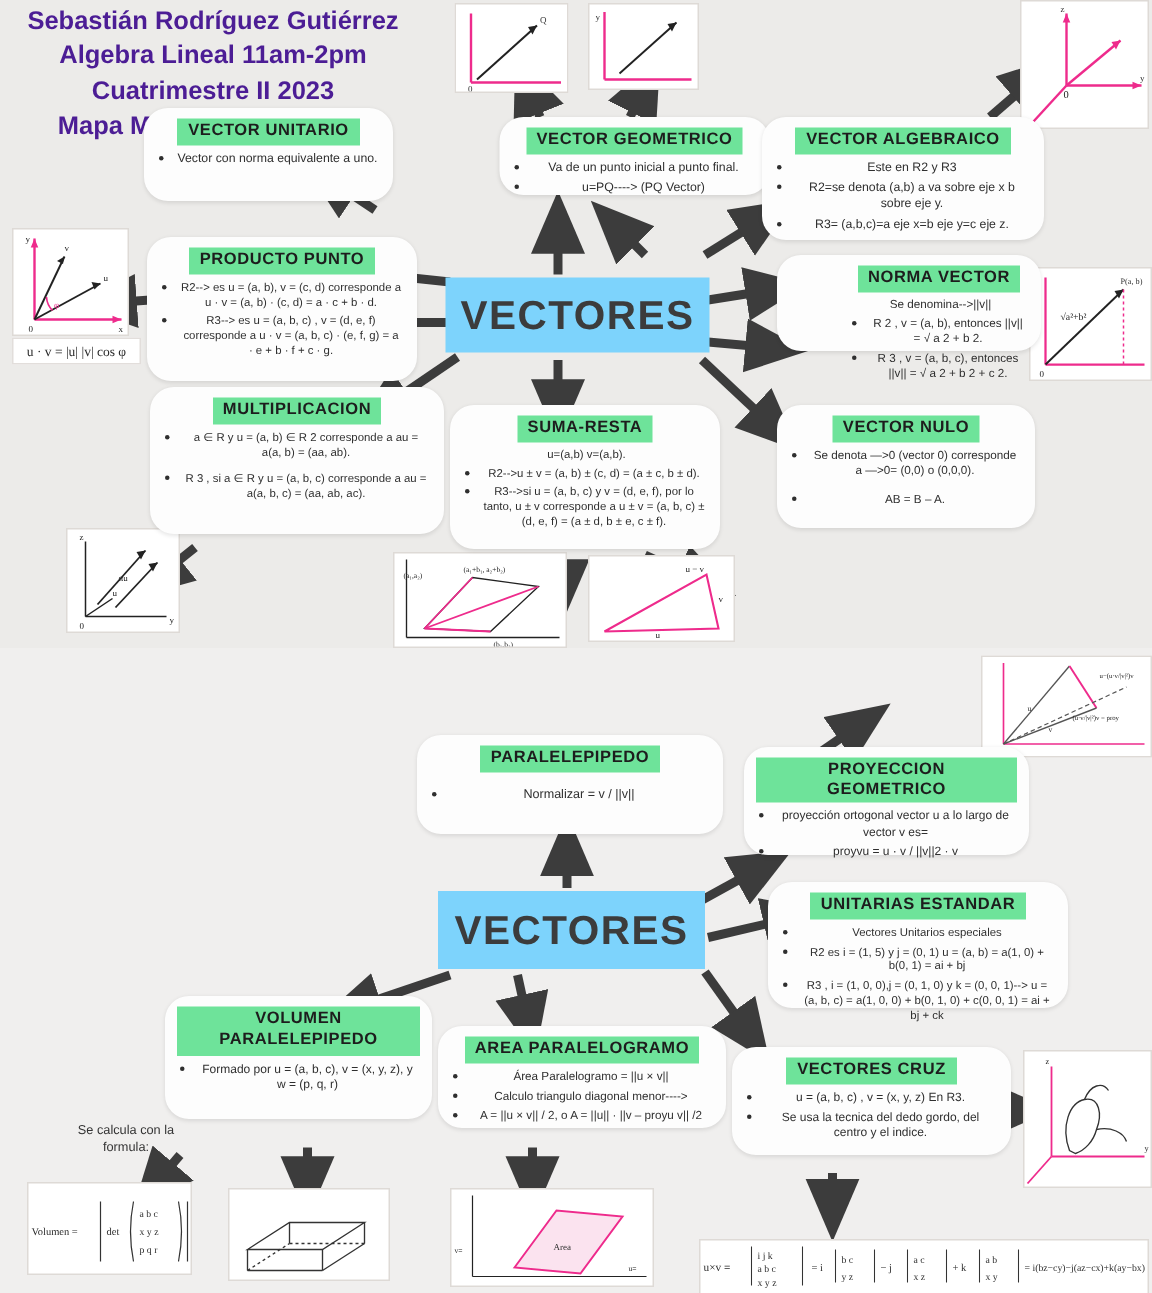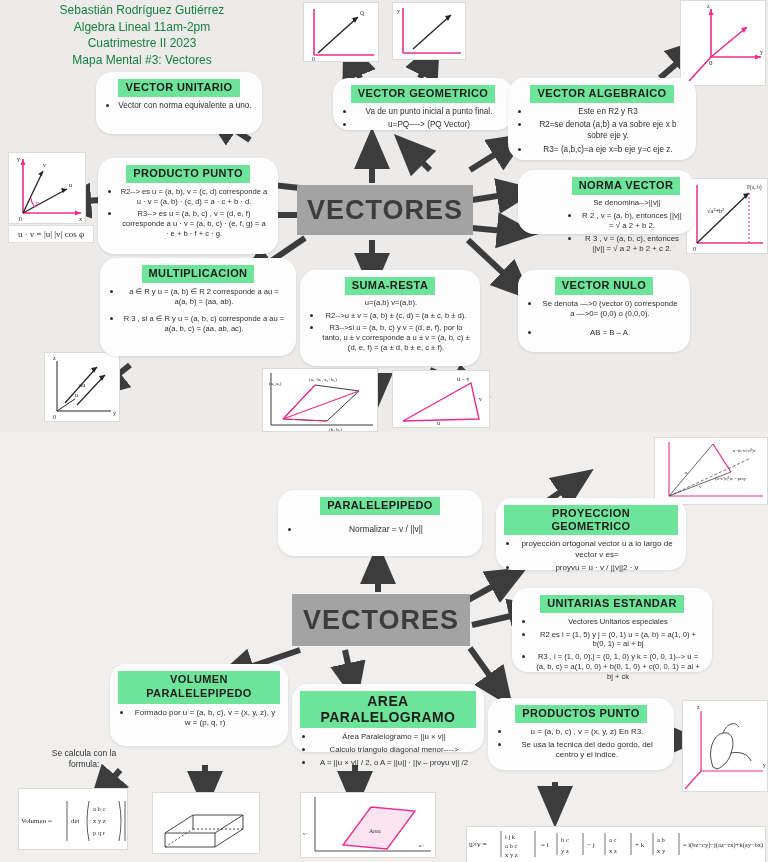--- a/index.html
+++ b/index.html
@@ -19,21 +19,21 @@
       repeating-linear-gradient(90deg, rgba(0,0,0,0.012) 0px, rgba(0,0,0,0.012) 1px, rgba(255,255,255,0) 1px, rgba(255,255,255,0) 4px),
       #edeceb;
     pointer-events:none;
   }
   .band-top{position:absolute;left:0;top:0;width:768px;height:432px;background:#ecebe9;}
   .band-bot{position:absolute;left:0;top:432px;width:768px;height:430px;background:#f0efee;}
 
   .header{
     position:absolute;left:12px;top:2px;width:260px;
     text-align:center;line-height:1.38;
-    font-size:12px;color:#15803d;font-weight:400;
+    font-size:17px;color:#4c1d95;font-weight:700;
   }
   .header div{white-space:nowrap;}
 
   .card{
     position:absolute;
     background:#fdfdfd;
     border-radius:16px;
     box-shadow:0 1px 3px rgba(0,0,0,0.10);
     padding:4px 8px 7px 8px;
     box-sizing:border-box;
@@ -55,21 +55,21 @@
   }
   .card li{
     margin:0 0 2px 0;
     text-align:center;
     line-height:1.3;
   }
   .card li::marker{font-size:9px;}
 
   .center-node{
     position:absolute;
-    background:#a3a3a3;
+    background:#7dd3fc;
     color:#3c3c3c;
     font-weight:bold;
     display:flex;align-items:center;justify-content:center;
     letter-spacing:1px;
   }
 
   .fig{
     position:absolute;
     background:#ffffff;
     border:1px solid #dedad6;
@@ -459,30 +459,30 @@
 </div>
 
 <div class="card" style="left:110px;top:664px;width:178px;height:82px;font-size:8px;">
   <div class="title-wrap"><span class="title" style="font-size:11px;line-height:1.25;">VOLUMEN PARALELEPIPEDO</span></div>
   <ul>
     <li>Formado por u = (a, b, c), v = (x, y, z), y w = (p, q, r)</li>
   </ul>
 </div>
 
 <div class="card" style="left:292px;top:684px;width:192px;height:68px;font-size:7.8px;">
-  <div class="title-wrap"><span class="title" style="font-size:14px;">AREA PARALELOGRAMO</span></div>
+  <div class="title-wrap"><span class="title" style="font-size:11px;">AREA PARALELOGRAMO</span></div>
   <ul>
     <li>Área Paralelogramo =  ||u × v||</li>
     <li>Calculo triangulo diagonal menor----&gt;</li>
     <li>A = ||u × v|| / 2, o A = ||u|| · ||v – proyu v|| /2</li>
   </ul>
 </div>
 
 <div class="card" style="left:488px;top:698px;width:186px;height:72px;font-size:8px;">
-  <div class="title-wrap"><span class="title" style="font-size:11px;">PRODUCTOS PUNTO</span></div>
+  <div class="title-wrap"><span class="title" style="font-size:11px;">VECTORES CRUZ</span></div>
   <ul>
     <li>u = (a, b, c) , v = (x, y, z) En R3.</li>
     <li>Se usa la tecnica del dedo gordo, del centro y el indice.</li>
   </ul>
 </div>
 
 <div class="center-node" style="left:292px;top:594px;width:178px;height:52px;font-size:27px;">
   <span>VECTORES</span>
 </div>
 

